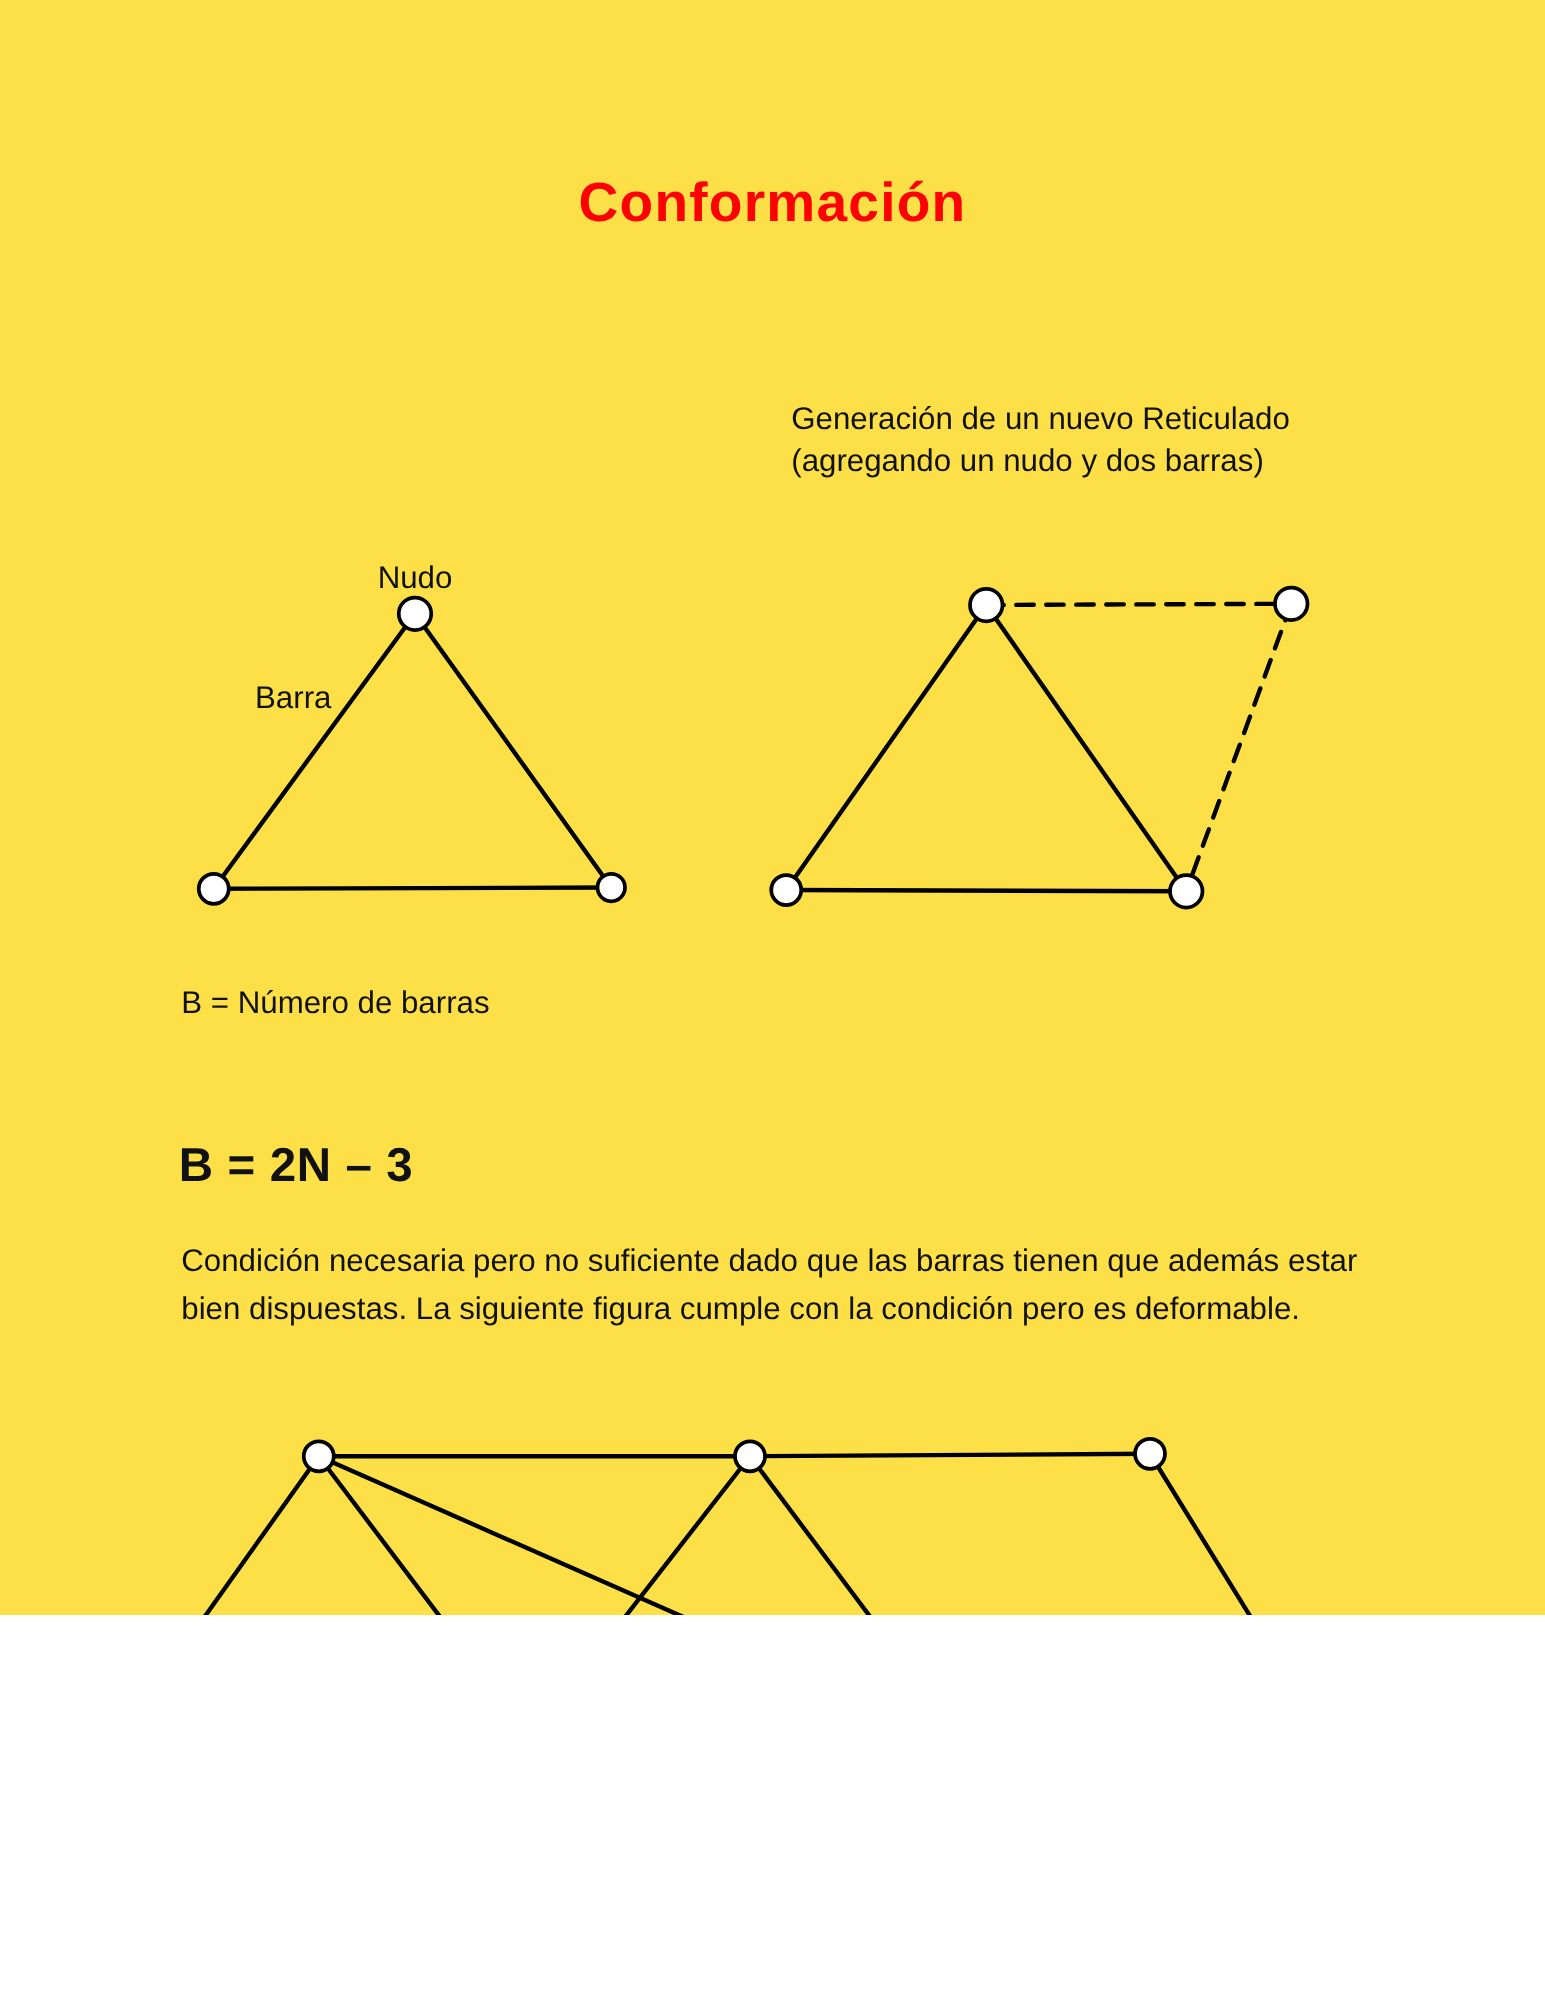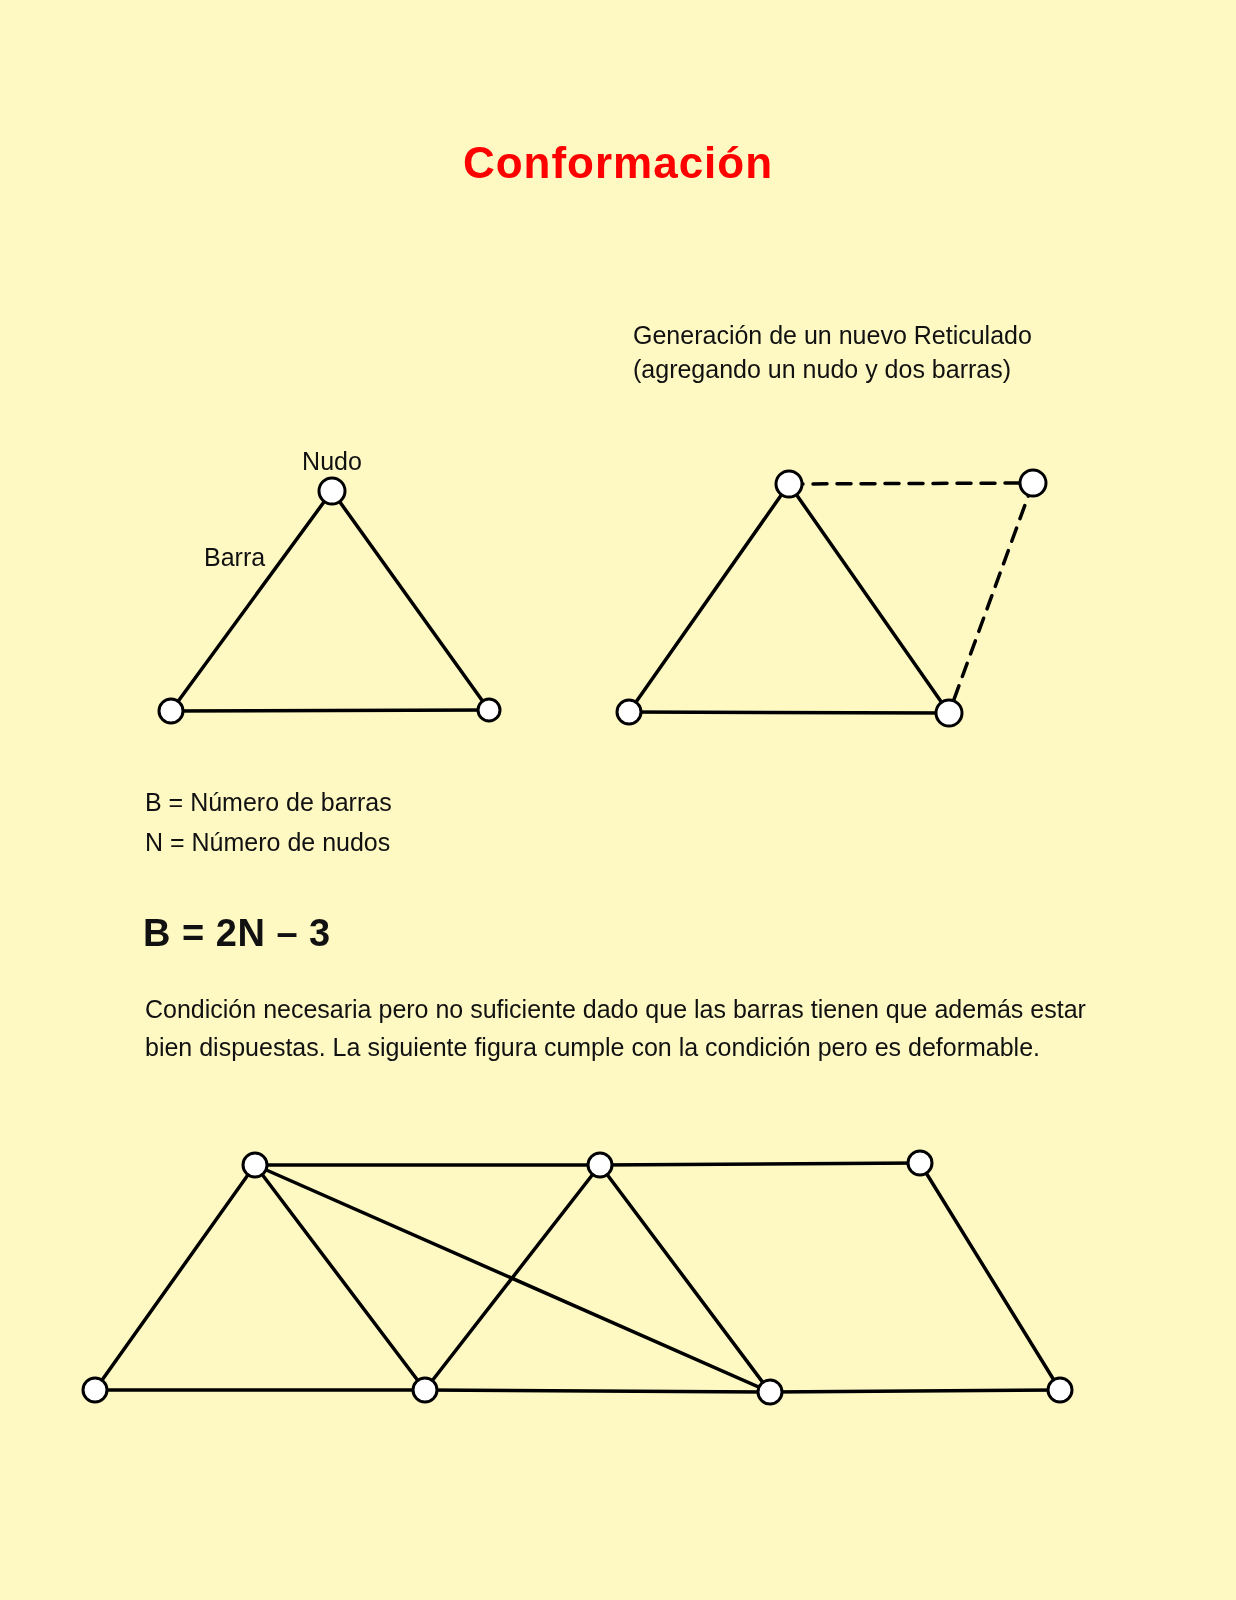--- a/index.html
+++ b/index.html
@@ -1,20 +1,20 @@
 <!DOCTYPE html>
 <html><head>
 <meta charset="utf-8">
 <style>
   html, body { margin: 0; padding: 0; background: #ffffff; }
   .page {
     position: relative;
     width: 1236px;
-    height: 1600px;
-    background: #fef9c3;
+    height: 1292px;
+    background: #fde047;
     font-family: "Liberation Sans", sans-serif;
     color: #111111;
     overflow: hidden;
   }
   .title {
     position: absolute;
     top: 138px;
     left: 0;
     width: 1236px;
     margin: 0;
@@ -78,21 +78,20 @@
       <line x1="199" y1="54" x2="443" y2="53" class="bar dashed"></line>
       <line x1="443" y1="53" x2="359" y2="283" class="bar dashed"></line>
       <circle cx="199" cy="54" r="13" class="node"></circle>
       <circle cx="39" cy="282" r="12" class="node"></circle>
       <circle cx="359" cy="283" r="13" class="node"></circle>
       <circle cx="443" cy="53" r="13" class="node"></circle>
     </svg>
 
   <div class="definitions">
     <div>B = Número de barras</div>
-    <div>N = Número de nudos</div>
   </div>
 
   <div class="formula">
     <span class="formula-main">B = 2N – 3</span>
   </div>
 
   <div class="condition">
     <div>Condición necesaria pero no suficiente dado que las barras tienen que además estar</div>
     <div>bien dispuestas. La siguiente figura cumple con la condición pero es deformable.</div>
   </div>

